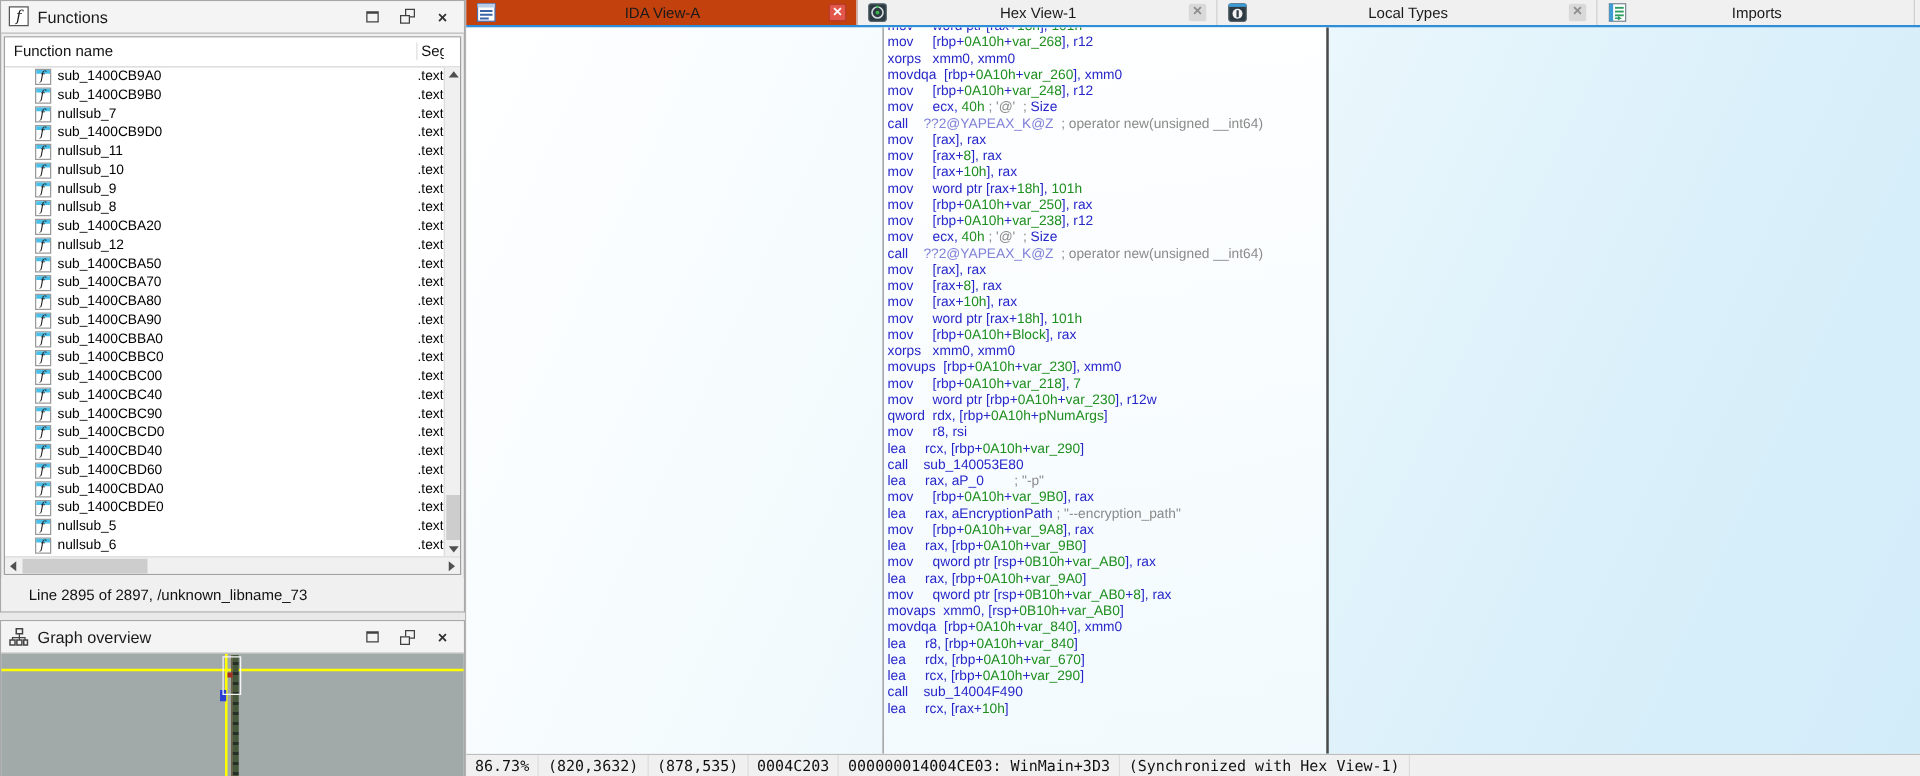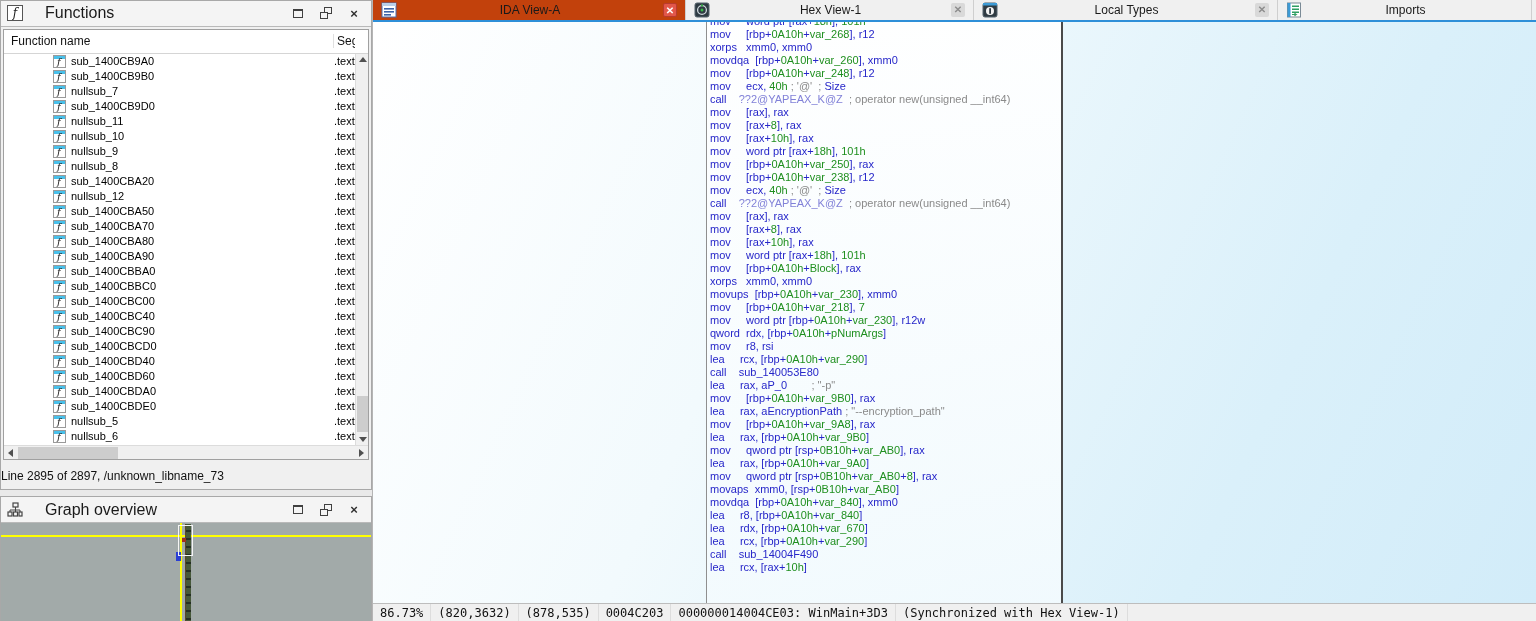--- a/index.html
+++ b/index.html
@@ -5,39 +5,39 @@
   * { margin:0; padding:0; box-sizing:border-box; }
   html,body { width:1536px; height:621px; overflow:hidden; }
   body { font-family:"Liberation Sans", sans-serif; background:#e6e6e6; position:relative; }
 
   .app { display:flex; width:1536px; height:621px; }
 
   
   .left-dock { width:372px; flex:0 0 372px; display:flex; flex-direction:column; background:#e9e9e9; }
   .panel { background:#f0f0f0; border:1px solid #a8a8a8; }
   .titlebar { height:26px; display:flex; align-items:center; padding:0 6px; background:#f4f4f4; border-bottom:1px solid #b9b9b9; }
-  .titlebar .t-label { font-size:16px; color:#1a1a1a; margin-left:22px; flex:1; }
+  .titlebar .t-label { font-size:13px; color:#1a1a1a; margin-left:7px; flex:1; }
   .win-btns { display:flex; align-items:center; gap:14px; padding-right:4px; }
   .wb { width:14px; height:14px; display:flex; align-items:center; justify-content:center; cursor:default; }
   .wb-max i { display:block; width:10px; height:9px; border:1px solid #404040; border-top:2px solid #404040; }
   .wb-float { position:relative; }
   .wb-float i { position:absolute; width:8px; height:7px; border:1px solid #404040; background:#f4f4f4; }
   .wb-float i.back { right:1px; top:1px; }
   .wb-float i.front { left:1px; bottom:1px; }
   .wb-close { font-size:13px; color:#303030; font-weight:bold; line-height:1; }
 
   .f-badge { width:16px; height:16px; border:1px solid #555; background:#fff; font-family:"DejaVu Serif", serif; font-style:italic; font-size:12px; color:#222; display:flex; align-items:center; justify-content:center; }
 
   
   .functions-panel { height:490px; display:flex; flex-direction:column; }
   .list-frame { margin:2px; border:1px solid #a0a0a0; background:#fff; position:relative; height:433px; overflow:hidden; }
   .list-header { height:24px; border-bottom:1px solid #d5d5d5; display:flex; font-size:12px; color:#111; align-items:center; background:#fff; }
   .col-name { padding-left:7px; flex:1; }
   .col-seg { width:22px; border-left:1px solid #e0e0e0; padding-left:3px; overflow:hidden; margin-right:13px; }
-  .rows { position:absolute; top:24px; left:0; right:13px; bottom:14px; overflow:hidden;padding-left:25px; }
+  .rows { position:absolute; top:24px; left:0; right:13px; bottom:14px; overflow:hidden; }
   .fn-row { height:15px; display:flex; align-items:center; font-size:11px; color:#000; }
   .fn-ic { width:13px; height:13px; margin-left:24px; margin-right:5px; border:1px solid #9a9a9a; background:#fff; position:relative; flex:0 0 13px; }
   .fn-ic::before { content:""; position:absolute; left:0; right:0; top:0; height:3px; background:#49c0ea; }
   .fn-ic::after { content:"f"; position:absolute; left:3px; top:0px; font-family:"DejaVu Serif", serif; font-style:italic; font-size:10px; color:#222; }
   .fn-name { flex:1; white-space:nowrap; overflow:hidden; }
   .fn-seg { width:21px; overflow:hidden; white-space:nowrap; flex:0 0 21px; }
 
   
   .vscroll { position:absolute; top:24px; right:0; width:13px; bottom:14px; background:#f0f0f0; border-left:1px solid #dcdcdc; }
   .vs-arrow { position:absolute; left:0; width:13px; height:11px; display:flex; align-items:center; justify-content:center; }
@@ -45,21 +45,21 @@
   .tri-up { width:0; height:0; border-left:4px solid transparent; border-right:4px solid transparent; border-bottom:5px solid #505050; }
   .tri-down { width:0; height:0; border-left:4px solid transparent; border-right:4px solid transparent; border-top:5px solid #505050; }
   .vs-thumb { position:absolute; left:1px; width:11px; background:#cdcdcd; bottom:13px; height:36px; }
   .hscroll { position:absolute; left:0; right:0; bottom:0; height:14px; background:#f0f0f0; border-top:1px solid #dcdcdc; }
   .hs-arrow { position:absolute; top:0; width:13px; height:14px; display:flex; align-items:center; justify-content:center; }
   .hs-left { left:0; } .hs-right { right:0; }
   .tri-left { width:0; height:0; border-top:4px solid transparent; border-bottom:4px solid transparent; border-right:5px solid #505050; }
   .tri-right { width:0; height:0; border-top:4px solid transparent; border-bottom:4px solid transparent; border-left:5px solid #505050; }
   .hs-thumb { position:absolute; top:1px; height:12px; left:14px; width:100px; background:#cdcdcd; }
 
-  .fn-status { height:27px; display:flex; align-items:center; padding-left:0; font-size:12px; color:#111; background:#f0f0f0; }
+  .fn-status { height:27px; display:flex; align-items:center; padding-left:22px; font-size:12px; color:#111; background:#f0f0f0; }
 
   .dock-gap { height:6px; }
 
   
   .graph-panel { flex:1; display:flex; flex-direction:column; border-bottom:none; }
   .go-canvas { flex:1; background:#a2aaa9; position:relative; overflow:hidden; }
   .go-hline { position:absolute; left:0; right:0; top:12px; height:2px; background:#ffff00; }
   .go-vline { position:absolute; top:0; bottom:0; left:179px; width:2px; background:#ffff00; }
   .go-viewrect { position:absolute; left:177px; top:2px; width:15px; height:31px; border:1px solid #f5f5f5; }
   .go-strip { position:absolute; left:184px; top:1px; width:6px; bottom:0;

